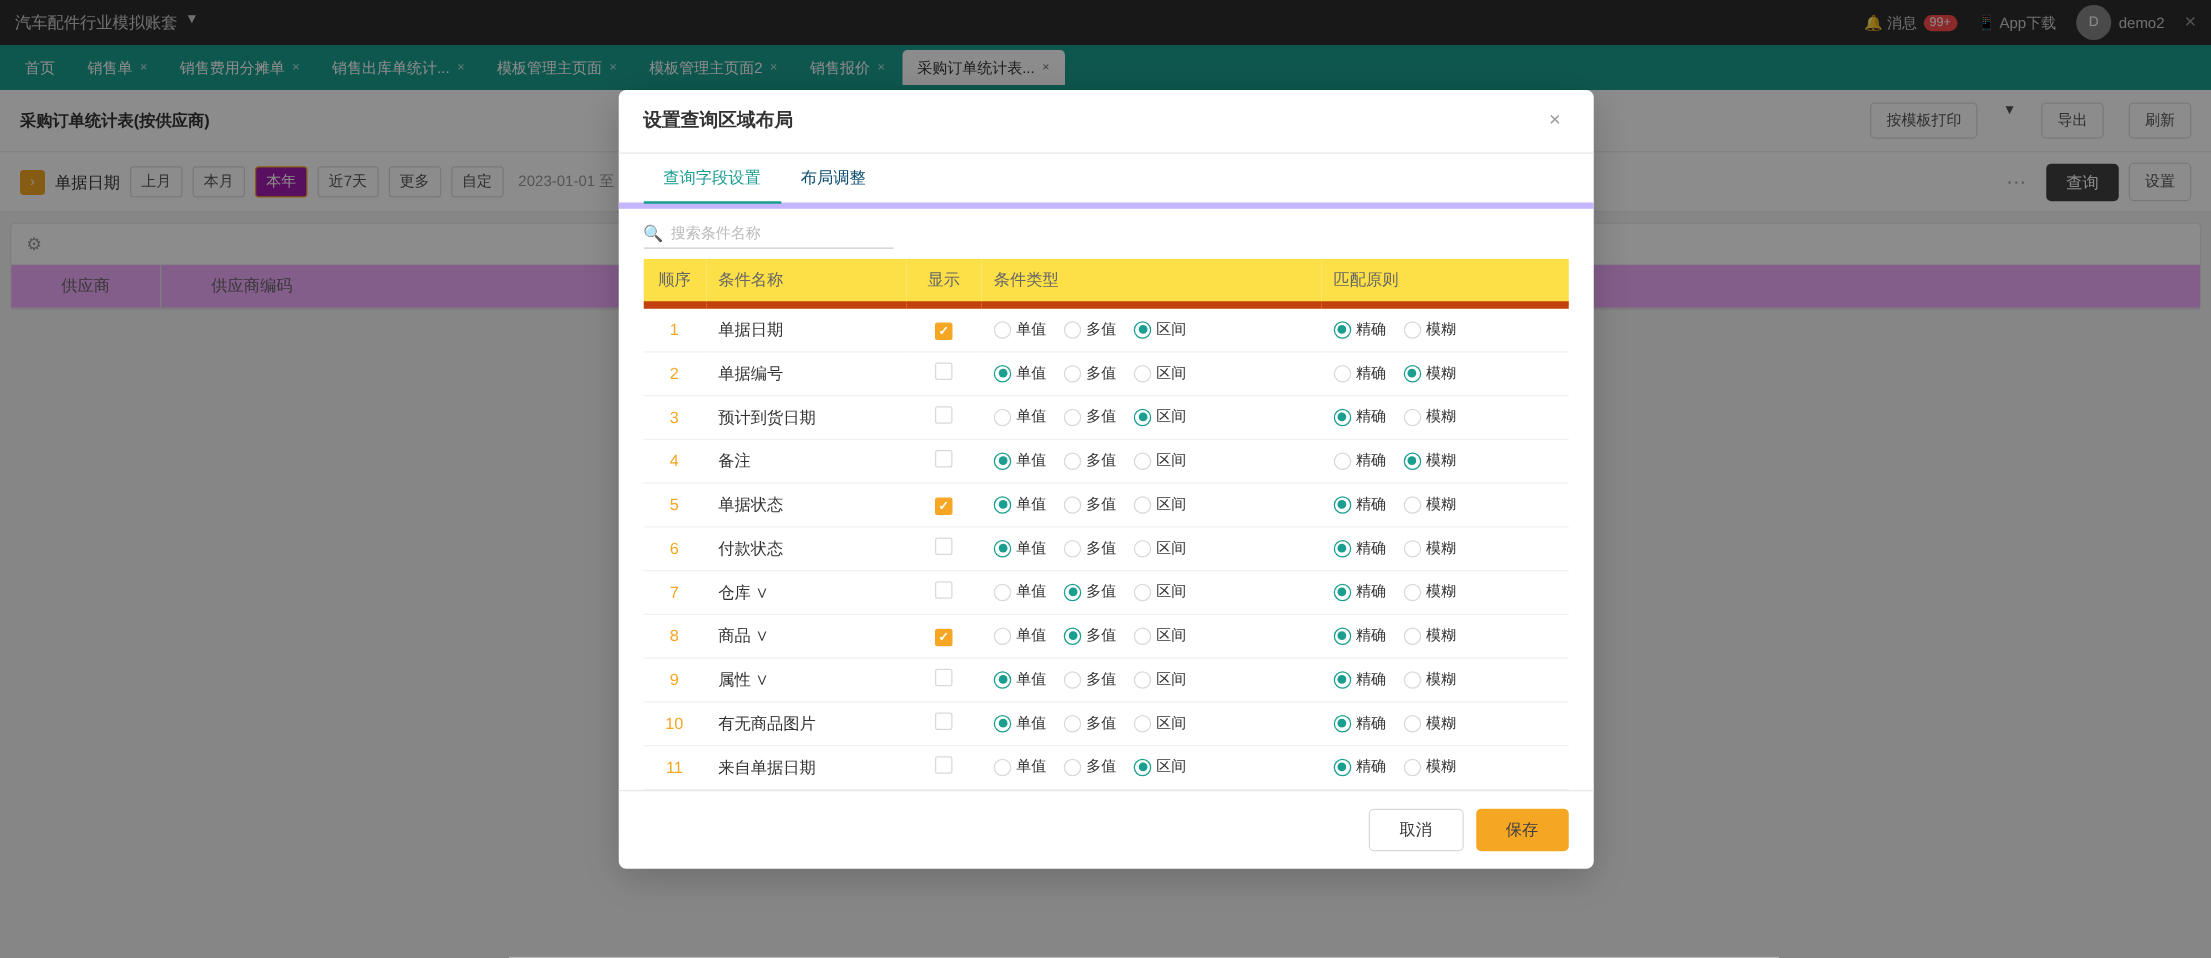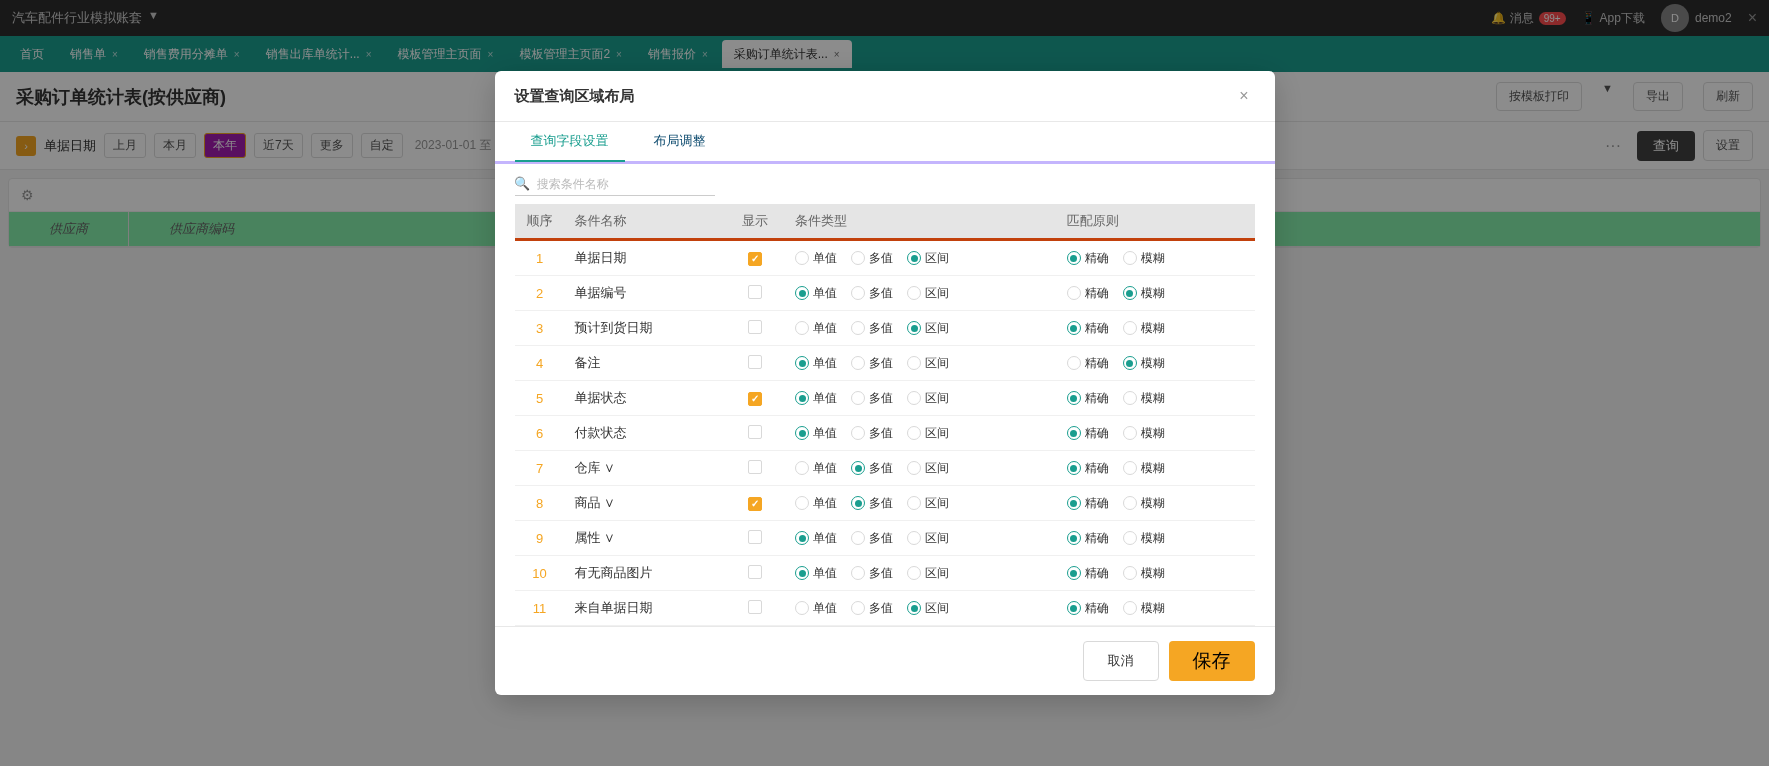--- a/index.html
+++ b/index.html
@@ -63,21 +63,21 @@
       position: relative;
     }
     .page-header {
       background: white;
       padding: 10px 16px;
       display: flex;
       align-items: center;
       justify-content: space-between;
       border-bottom: 1px solid #e8e8e8;
     }
-    .page-title { font-size: 18px; font-weight: bold; color: #333; }
+    .page-title { font-size: 13px; font-weight: bold; color: #333; }
     .header-actions { display: flex; gap: 20px; align-items: flex-start; }
     .btn-print, .btn-export, .btn-refresh {
       padding: 5px 12px;
       border: 1px solid #ddd;
       background: white;
       border-radius: 4px;
       cursor: pointer;
       font-size: 12px;
       color: #555;
     }
@@ -168,22 +168,22 @@
       font-size: 16px;
       border: none;
       background: none;
       padding: 2px 6px;
     }
 
     
     .modal-tabs {
       display: flex;
       padding: 0 20px;
-      border-bottom: 3px solid #c4b5fd;
-      gap: 13px;
+      border-bottom: 5px solid #c4b5fd;
+      gap: 0;
     }
     .modal-tab {
       padding: 10px 16px;
       cursor: pointer;
       font-size: 13px;
       color: #0c4a6e;
       border-bottom: 2px solid transparent;
       margin-bottom: -1px;
     }
     .modal-tab.active {
@@ -218,27 +218,27 @@
     .modal-table-wrap {
       padding: 0 20px;
       flex: 1;
       overflow-y: auto;
     }
     .modal-table {
       width: 100%;
       border-collapse: collapse;
     }
     .modal-table thead th {
-      background: #e5e5e5;
+      background: #fde047;
       padding: 8px 10px;
       text-align: left;
       font-size: 13px;
       color: #666;
       font-weight: 500;
-      border-bottom: 3px solid #c2410c;
+      border-bottom: 6px solid #c2410c;
       white-space: nowrap;
     }
     .modal-table tbody tr {
       border-bottom: 1px solid #f0f0f0;
     }
     .modal-table tbody td {
       padding: 8px 10px;
       font-size: 13px;
       color: #333;
       vertical-align: middle;
@@ -312,25 +312,25 @@
       border: 1px solid #d9d9d9;
       background: white;
       border-radius: 4px;
       cursor: pointer;
       font-size: 13px;
       color: #333;
     }
     .btn-save {
       padding: 7px 24px;
       background: #f5a623;
-      color: #000000;
+      color: #404040;
       border: none;
       border-radius: 4px;
       cursor: pointer;
-      font-size: 19px;
+      font-size: 13px;
     }
   </style>
 </head>
 <body>
 
 <div class="top-bar">
   <div class="top-bar-left">
     <span>汽车配件行业模拟账套</span>
     <span style="font-size:11px;">▼</span>
   </div>
@@ -388,21 +388,21 @@
     <span style="flex:1"></span>
     <span style="cursor:pointer;color:#999;font-size:16px;margin-right:8px;">···</span>
     <button class="btn-query">查询</button>
     <button class="btn-setting">设置</button>
   </div>
 
   <div style="background:white;margin:8px;border-radius:4px;border:1px solid #e8e8e8;">
     <div style="display:flex;align-items:center;padding:8px 12px;border-bottom:1px solid #f0f0f0;">
       <span style="color:#999;font-size:14px;cursor:pointer;">⚙</span>
     </div>
-    <div style="display:flex;border-bottom:1px solid #e8e8e8;background:#86efac;font-style:italic;">
+    <div style="display:flex;border-bottom:1px solid #e8e8e8;background:#f0abfc;">
       <div style="padding:8px 40px;font-size:13px;color:#666;font-weight:500;border-right:1px solid #e8e8e8;">供应商</div>
       <div style="padding:8px 40px;font-size:13px;color:#666;font-weight:500;">供应商编码</div>
     </div>
   </div>
 </div>
 
 <div class="modal-overlay">
   <div class="modal">
 
     <div class="modal-header">

